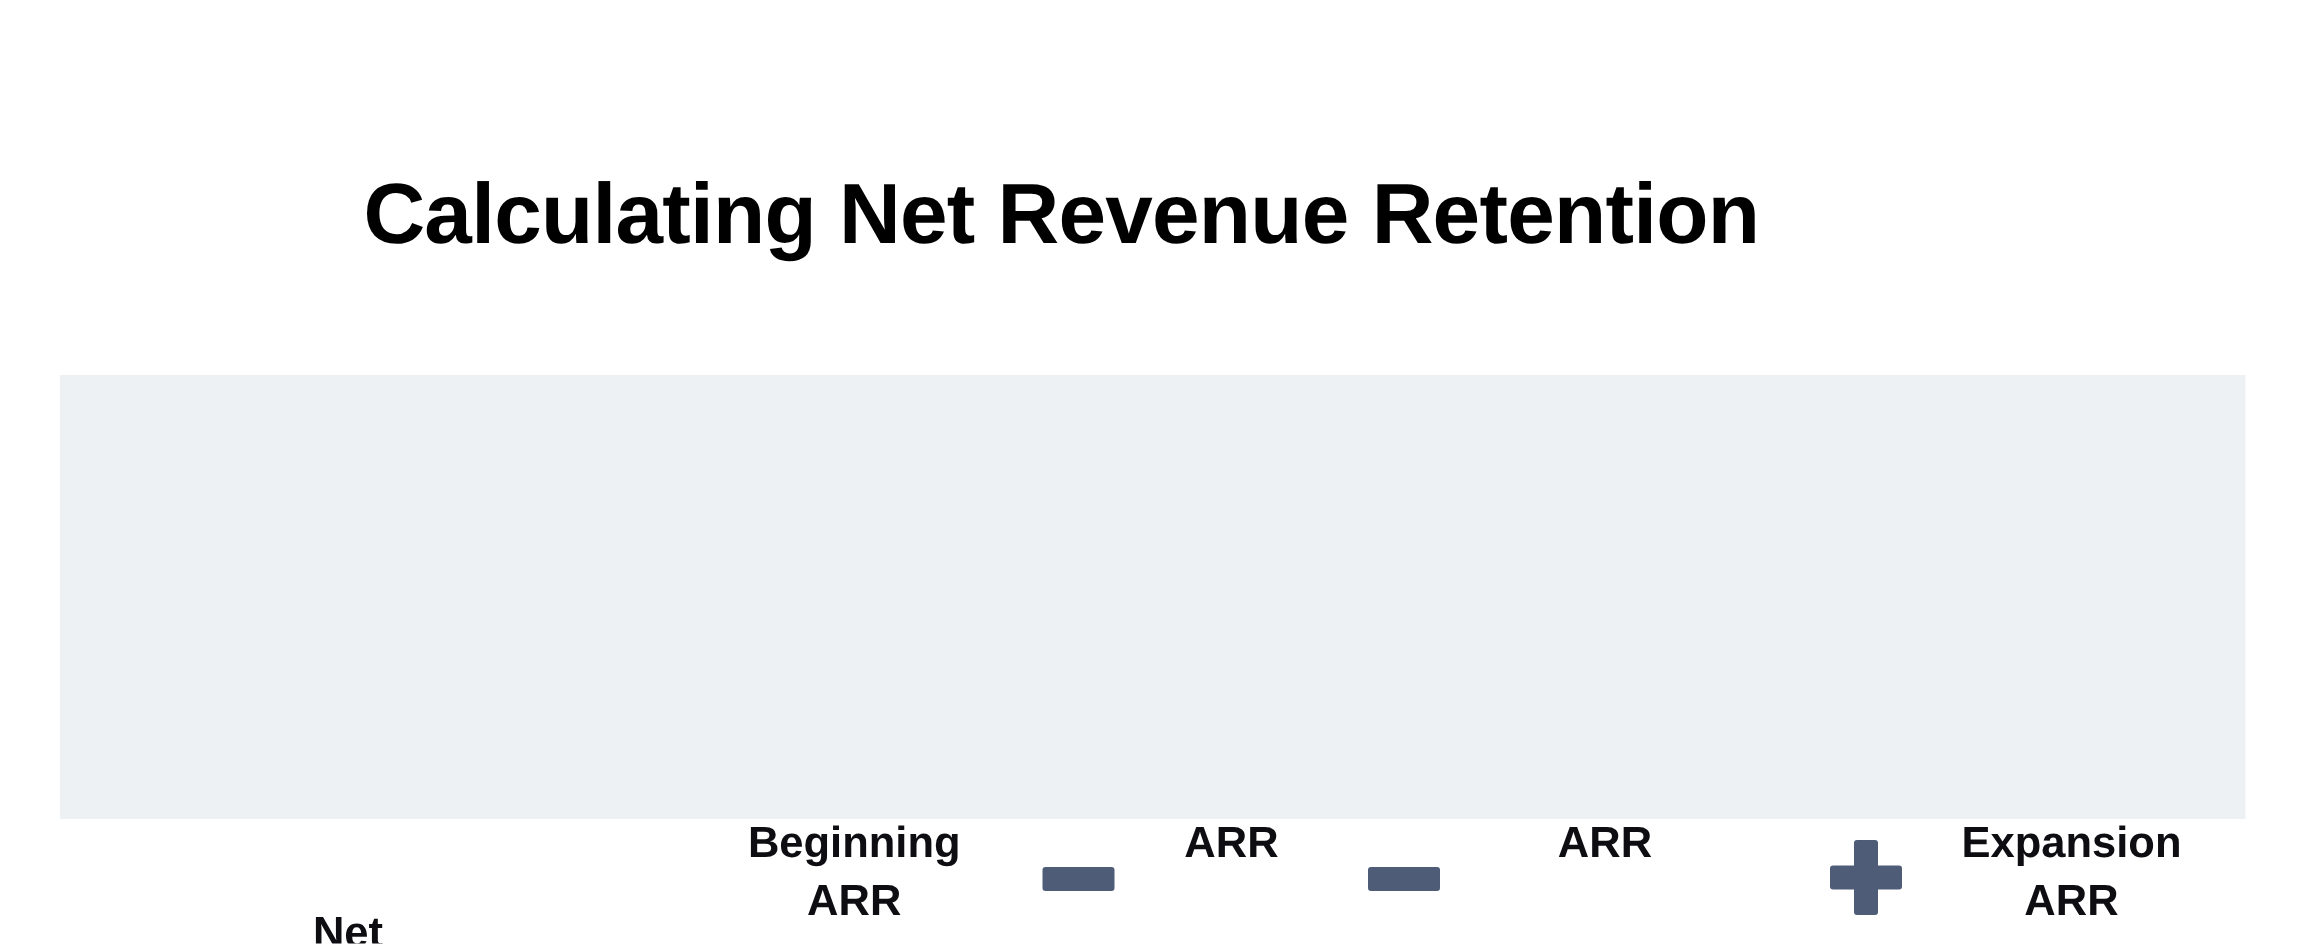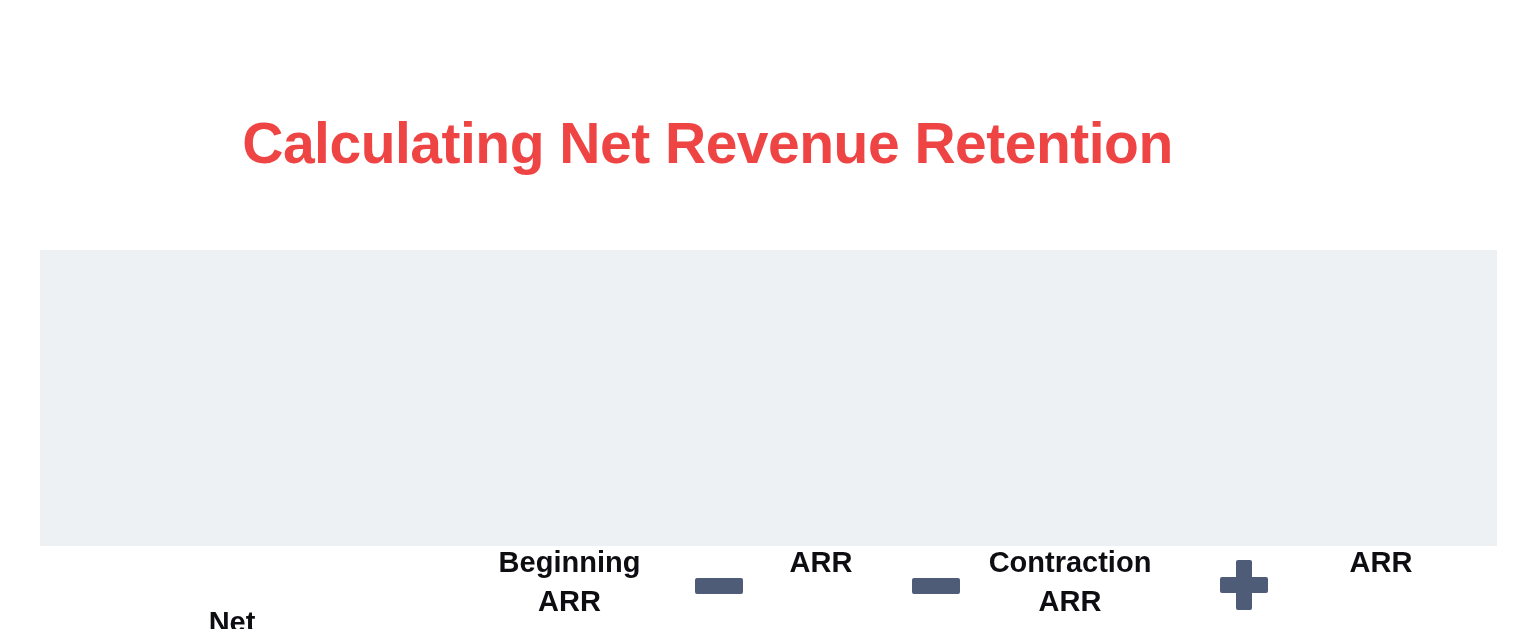--- a/index.html
+++ b/index.html
@@ -18,21 +18,21 @@
   
   .page-title {
     position: absolute;
     left: 0;
     top: 74px;
     width: 1415px;
     text-align: center;
     font-size: 57px;
     font-weight: bold;
     letter-spacing: -0.5px;
-    color: #ef4444;
+    color: #000000;
     line-height: 1.1;
     white-space: nowrap;
   }
 
   
   .formula-panel {
     position: absolute;
     left: 40px;
     top: 250px;
     width: 1457px;
@@ -143,29 +143,29 @@
 
       <div class="op-minus op-minus-1"></div>
 
       <div class="term term-churn">
         <div>ARR</div>
       </div>
 
       <div class="op-minus op-minus-2"></div>
 
       <div class="term term-contraction">
-        <div>Contraction</div>
         <div>ARR</div>
       </div>
 
       <div class="op-plus">
         <div class="h"></div>
         <div class="v"></div>
       </div>
 
       <div class="term term-expansion">
+        <div>Expansion</div>
         <div>ARR</div>
       </div>
 
     </div>
 
   </div>
 </div>
 
 </body></html>

